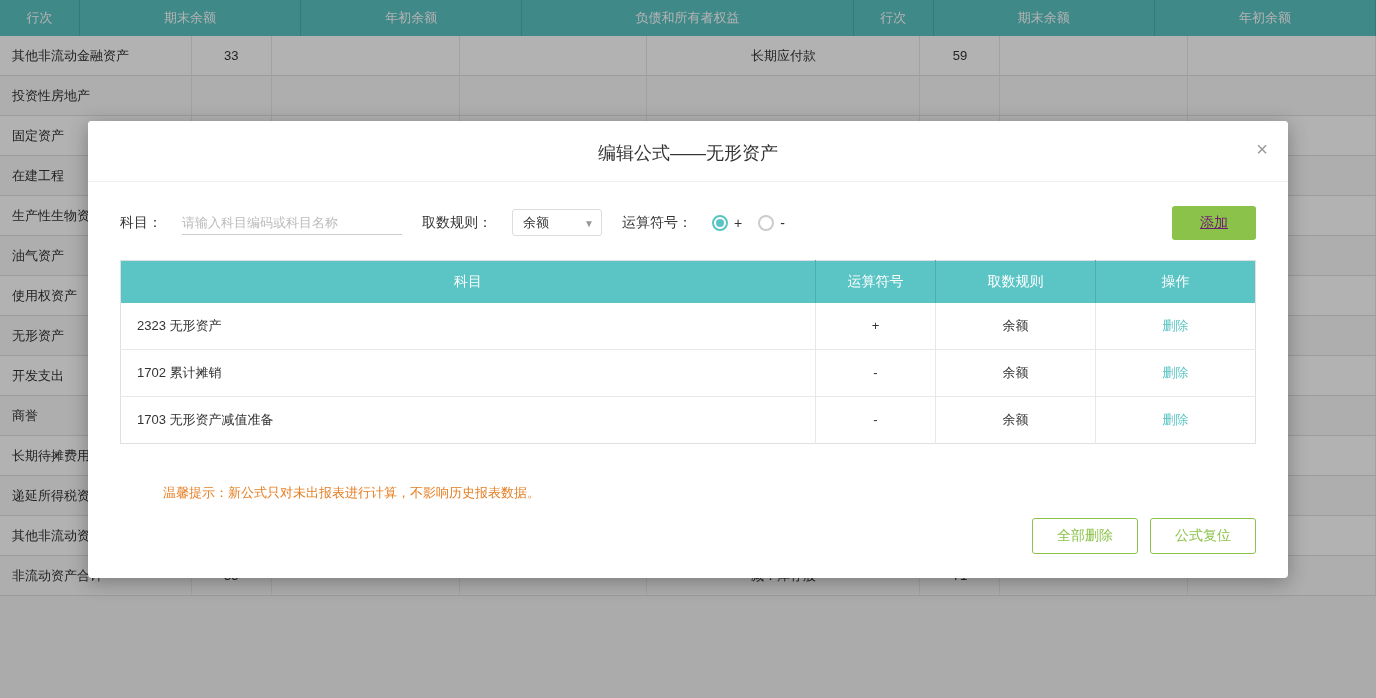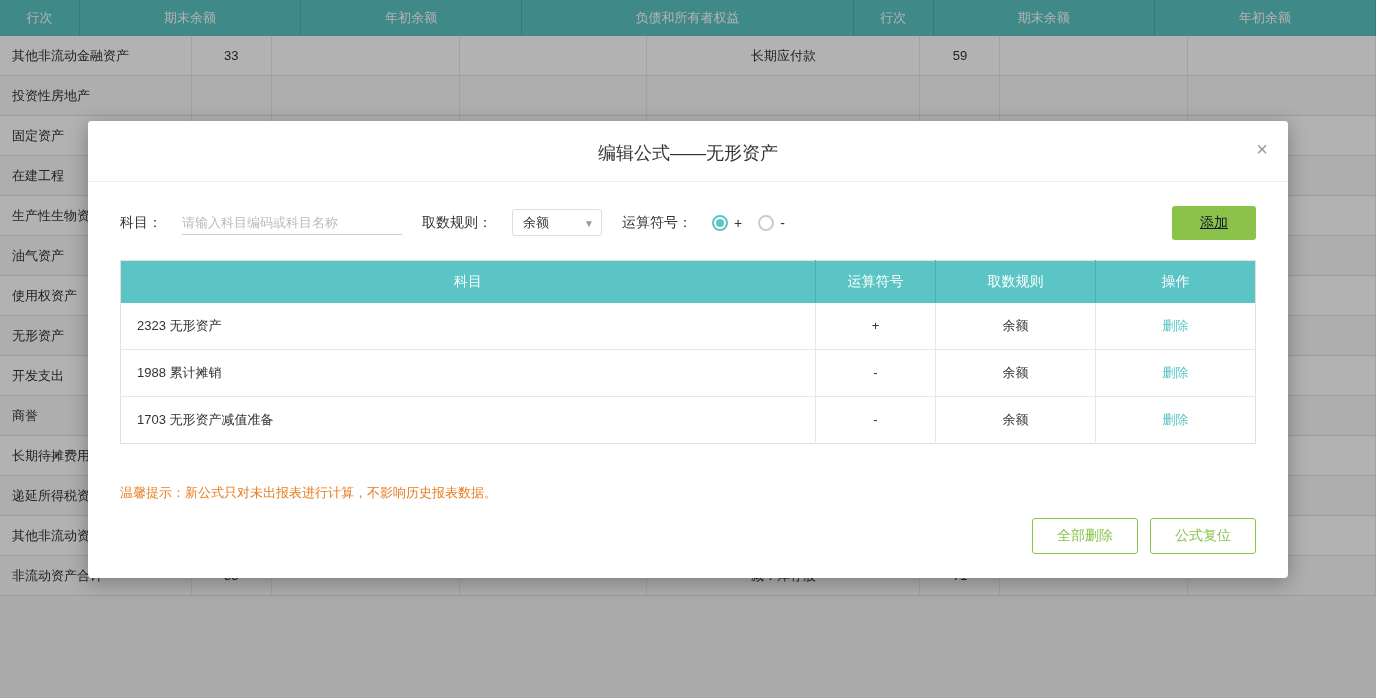--- a/index.html
+++ b/index.html
@@ -212,21 +212,21 @@
       border-color: #ccc;
     }
 
     .radio-label {
       font-size: 14px;
       color: #333;
     }
 
     .btn-add {
       background: #8bc34a;
-      color: #0f172a;
+      color: #701a75;
       border: none;
       padding: 8px 28px;
       border-radius: 3px;
       font-size: 14px;
       cursor: pointer;
       margin-left: auto;
       text-decoration: underline;
     }
 
     
@@ -275,20 +275,21 @@
       color: #5bc4c4;
       background: none;
       border: none;
       cursor: pointer;
       font-size: 13px;
     }
 
     
     .modal-footer {
       padding: 16px 32px 24px;
+      margin-left: 43px;
     }
 
     .footer-tip {
       color: #e67e22;
       font-size: 13px;
       margin-bottom: 16px;
     }
 
     .footer-buttons {
       display: flex;
@@ -531,21 +532,21 @@
         <tbody id="formula-table-body">
         <tr>
       <td>2323 无形资产</td>
       <td>+</td>
       <td>余额</td>
       <td>
         <button class="btn-delete">删除</button>
       </td>
     </tr>
             <tr>
-      <td>1988 累计摊销</td>
+      <td>1702 累计摊销</td>
       <td>-</td>
       <td>余额</td>
       <td>
         <button class="btn-delete">删除</button>
       </td>
     </tr>
             <tr>
       <td>1703 无形资产减值准备</td>
       <td>-</td>
       <td>余额</td>

